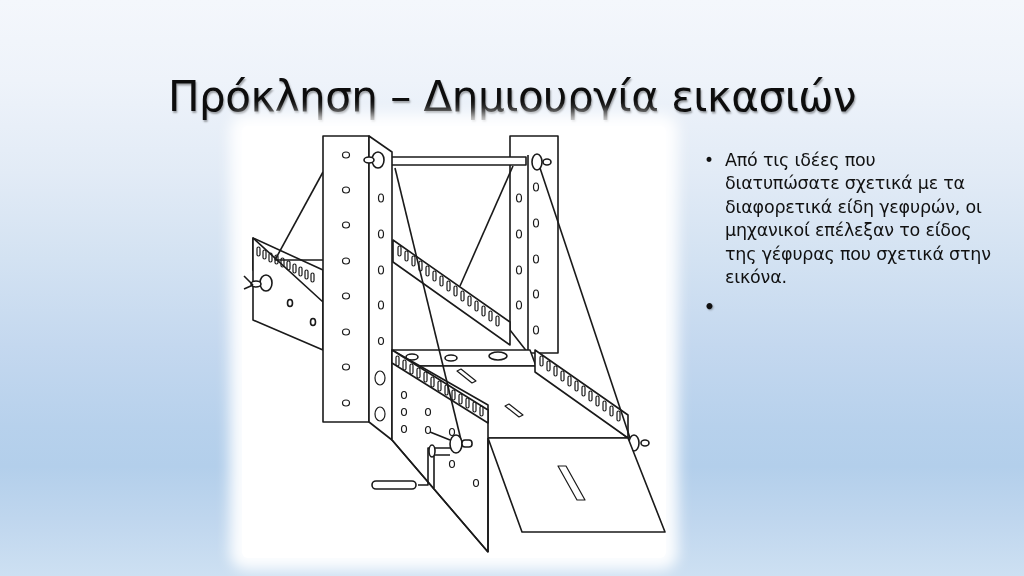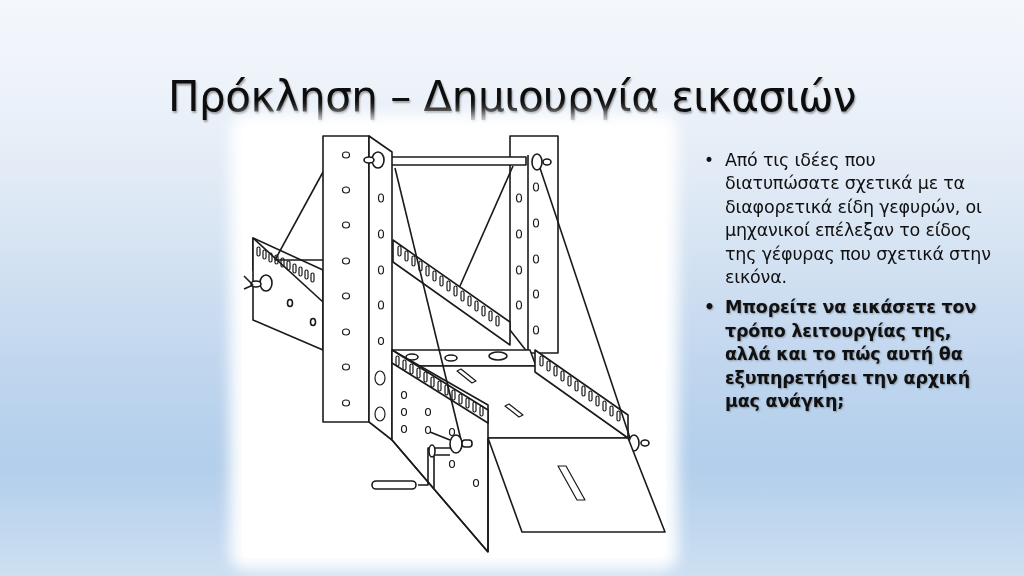--- a/index.html
+++ b/index.html
@@ -224,17 +224,16 @@
     </svg>
   </div>
 
   <ul class="bullets">
     <li>
       <span class="dot">•</span>
       <span>Από τις ιδέες που διατυπώσατε σχετικά με τα διαφορετικά είδη γεφυρών, οι μηχανικοί επέλεξαν το είδος της γέφυρας που  σχετικά στην εικόνα.</span>
     </li>
     <li class="bold">
       <span class="dot">•</span>
-      <span>Μπορείτε να εικάσετε τον τρόπο λειτουργίας της, αλλά και το πώς αυτή θα εξυπηρετήσει την αρχική μας ανάγκη;</span>
     </li>
   </ul>
 
 </div>
 
 </body></html>

